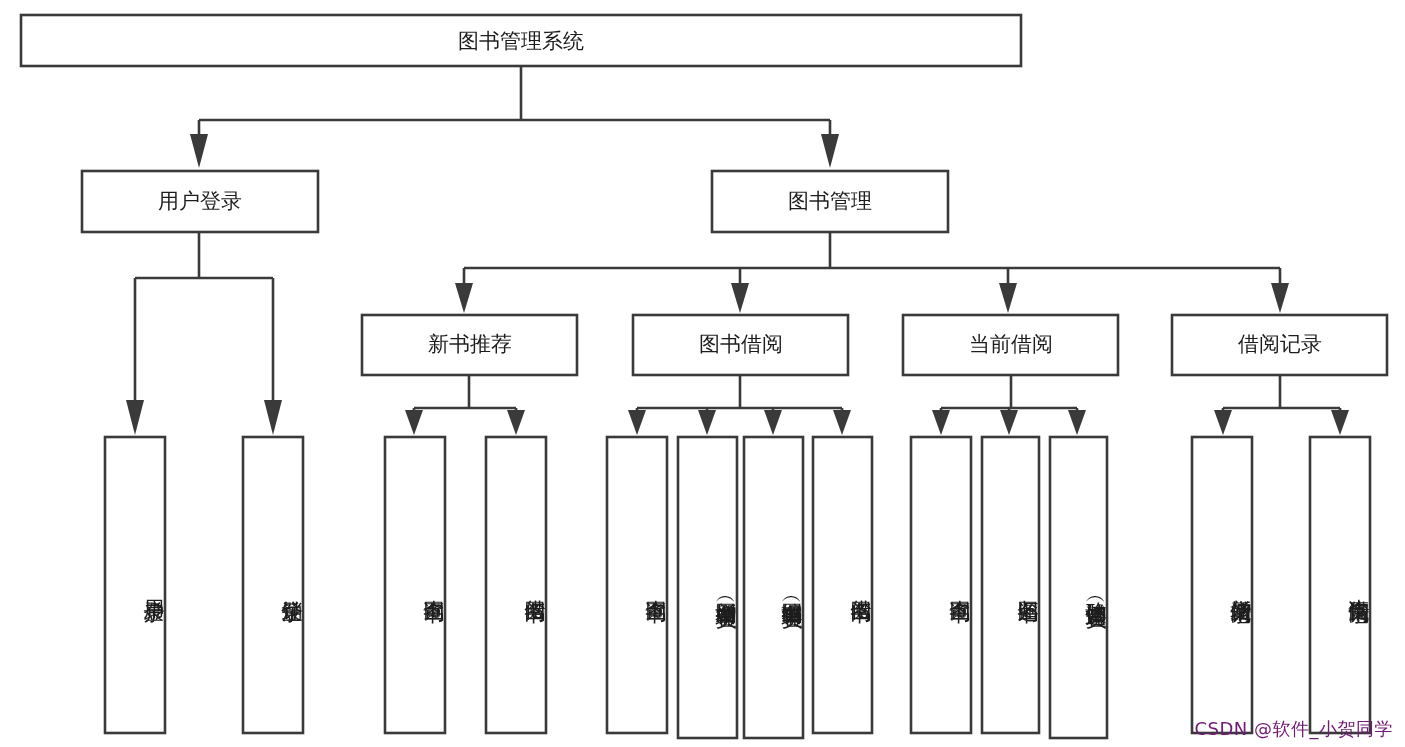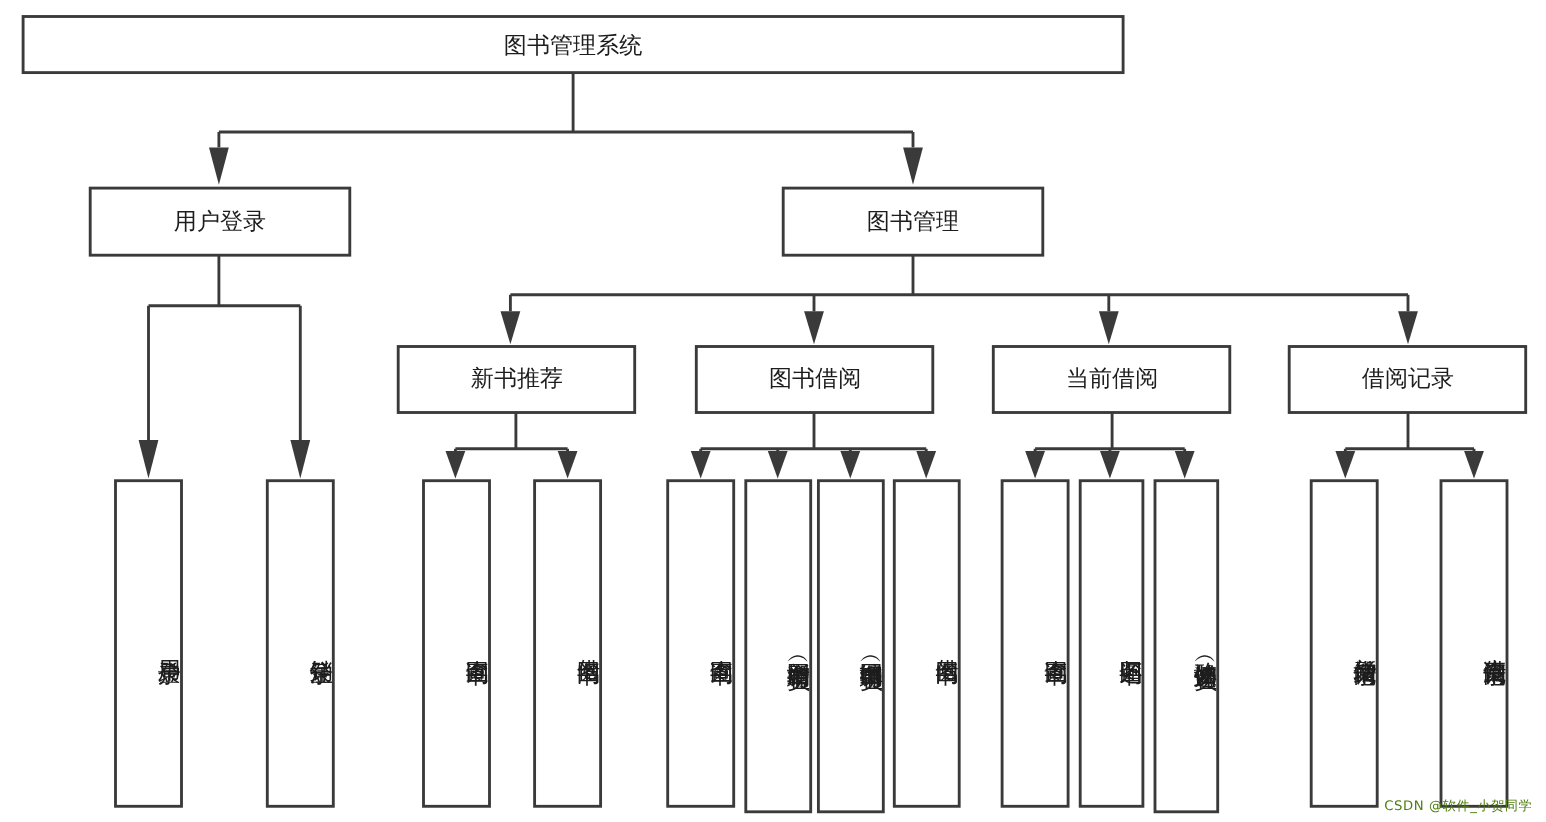--- a/index.html
+++ b/index.html
@@ -64,22 +64,22 @@
     align-items: flex-start;
     justify-content: center;
     pointer-events: none;
     text-align: left;
   }
   .watermark {
     position: absolute;
     right: 12px;
     bottom: 6px;
     font-family: "DejaVu Sans", "Liberation Sans", sans-serif;
-    font-size: 12px;
-    color: #4d7c0f;
+    font-size: 18px;
+    color: #701a75;
     letter-spacing: 0.5px;
     white-space: nowrap;
   }
 </style>
 </head>
 <body>
 
 <div id="diagram-root">
 
   <svg class="chart-canvas" viewBox="0 0 1405 747">

